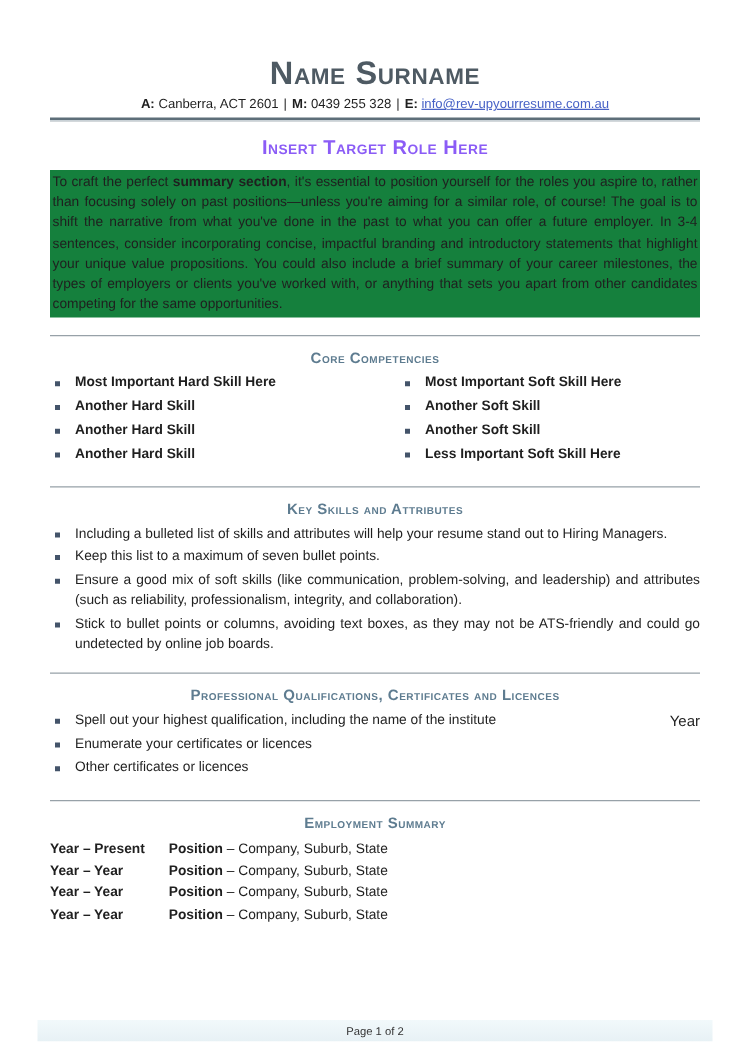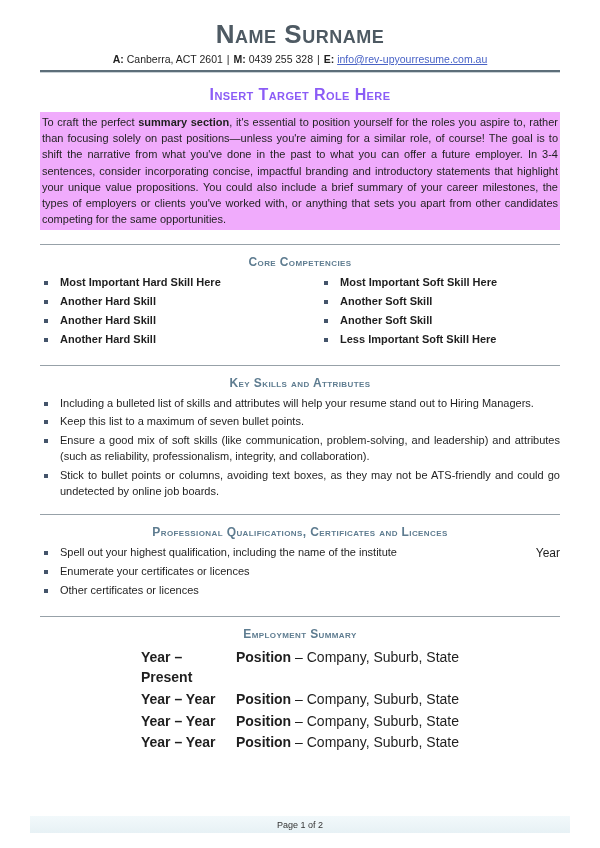--- a/index.html
+++ b/index.html
@@ -7,21 +7,21 @@
   body { font-family: "Liberation Sans", sans-serif; color: #1f1f1f; }
 
   .page {
     position: relative;
     width: 600px;
     height: 848px;
     margin: 0 auto;
     background: #ffffff;
     overflow: hidden;
   }
-  .content { padding: 20px 40px 0 40px; }
+  .content { padding: 20px 40px 0 40px; margin-top: 24px; }
 
   
   .doc-name {
     text-align: center;
     font-size: 26px;
     font-weight: bold;
     font-variant: small-caps;
     letter-spacing: 0.5px;
     color: #4e5a63;
     line-height: 1.15;
@@ -65,21 +65,21 @@
     margin-top: 14px;
     margin-bottom: 10px;
   }
 
   
   .summary-para {
     margin-top: 8px;
     font-size: 11px;
     line-height: 1.48;
     text-align: justify;
-    background: #f0abfc;
+    background: #15803d;
     padding: 2px 2px;
   }
   .summary-para b { font-weight: bold; }
 
   
   .bullet-item {
     display: flex;
     align-items: flex-start;
     font-size: 11px;
     line-height: 1.45;
@@ -107,24 +107,23 @@
     flex: 0 0 auto;
     font-size: 12px;
     line-height: 1.45;
     padding-left: 8px;
   }
 
   
   .emp-table { margin-top: 7px; }
   .emp-row {
     display: flex;
-    font-size: 14px;
+    font-size: 11px;
     line-height: 1.42;
     margin-bottom: 2px;
-    justify-content: center;
   }
   .emp-period { flex: 0 0 95px; font-weight: bold; }
   .emp-pos b { font-weight: bold; }
   .emp-pos .detail { color: #1f1f1f; }
 
   
   .footer-bar {
     position: absolute;
     left: 30px;
     right: 30px;

